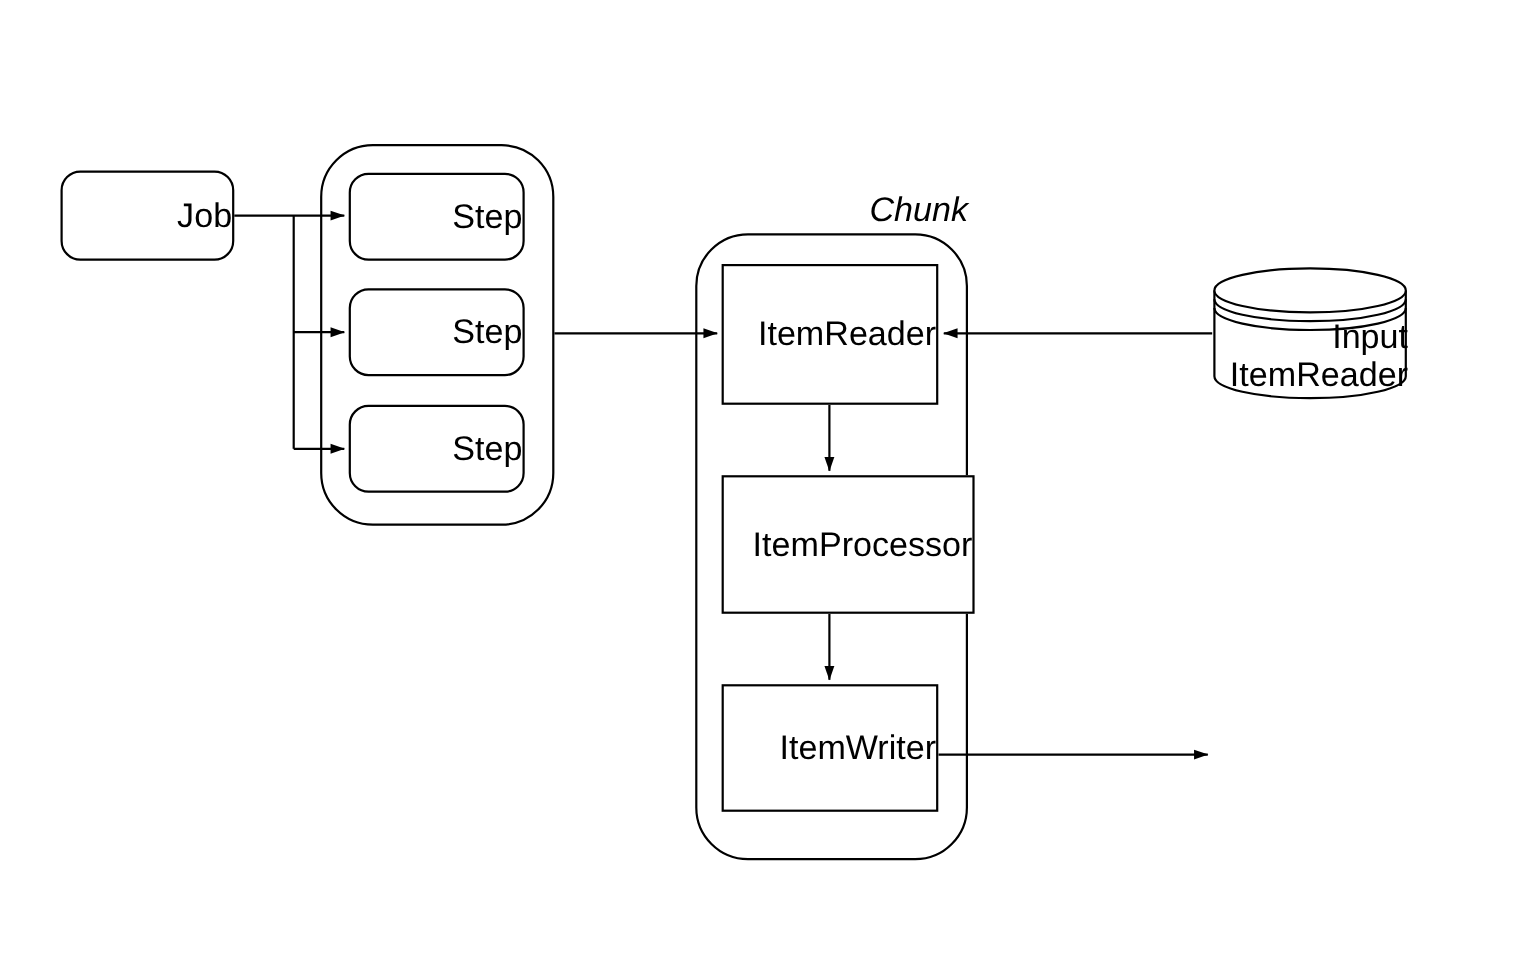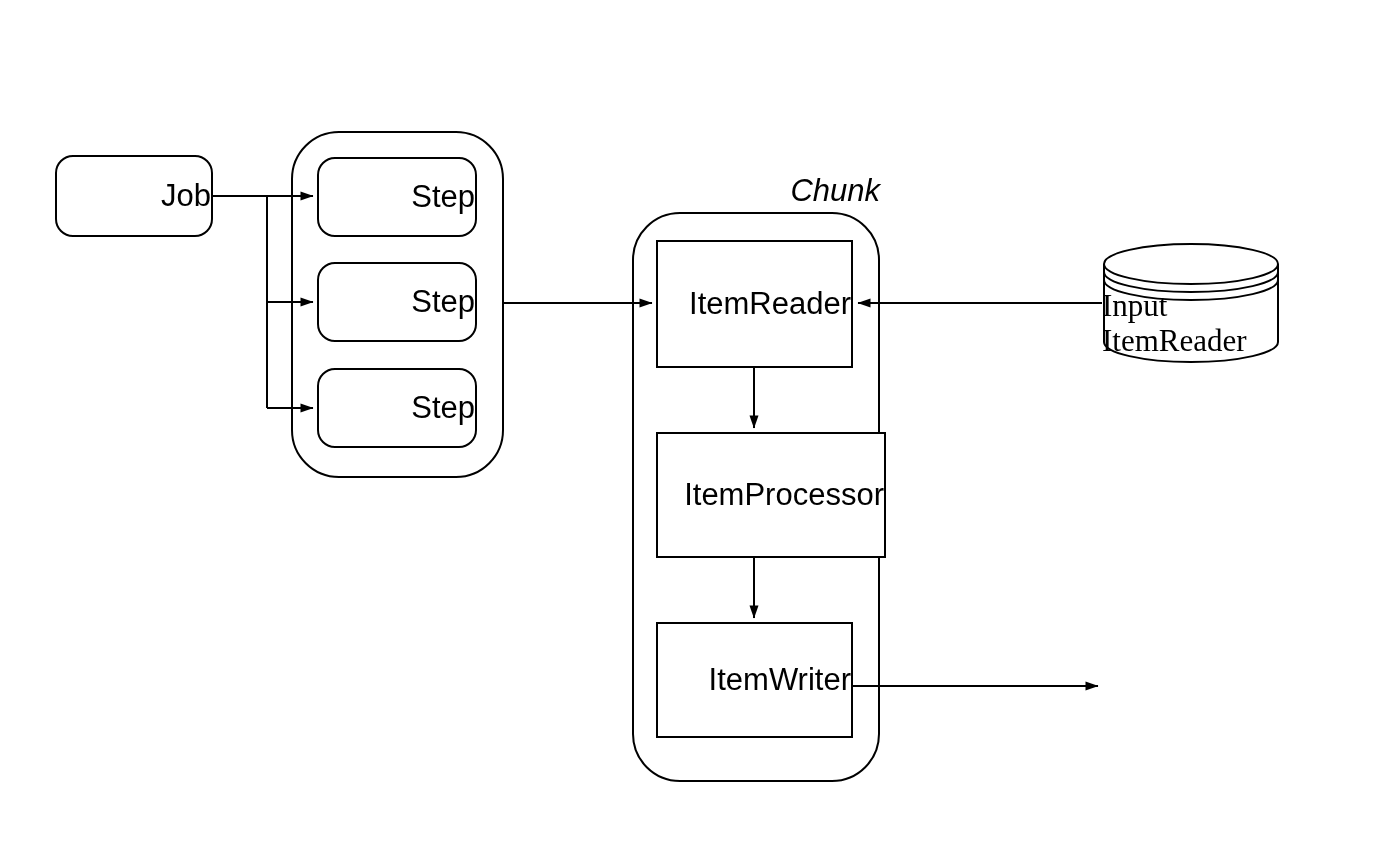--- a/index.html
+++ b/index.html
@@ -54,26 +54,25 @@
   .cylinder svg {
     position: absolute;
     left: 0; top: 0;
   }
   .cyl-label {
     position: absolute;
     left: 0; right: 0;
     top: 40px; bottom: 0;
     display: flex;
     flex-direction: column;
-    align-items: flex-start;
+    align-items: flex-end;
     justify-content: center;
     font-size: 31px;
     line-height: 35px;
     text-align: center;
-    font-family: Liberation Serif, serif;
   }
 </style>
 </head>
 <body>
 
 <div class="canvas">
 
   <svg class="edges" width="1400" height="868" viewBox="0 0 1400 868" fill="none" stroke="#000000" stroke-width="2">
     <defs>
       <marker id="arrowhead" viewBox="0 0 14 10" refX="13" refY="5" markerWidth="14" markerHeight="10" orient="auto" markerUnits="userSpaceOnUse">

